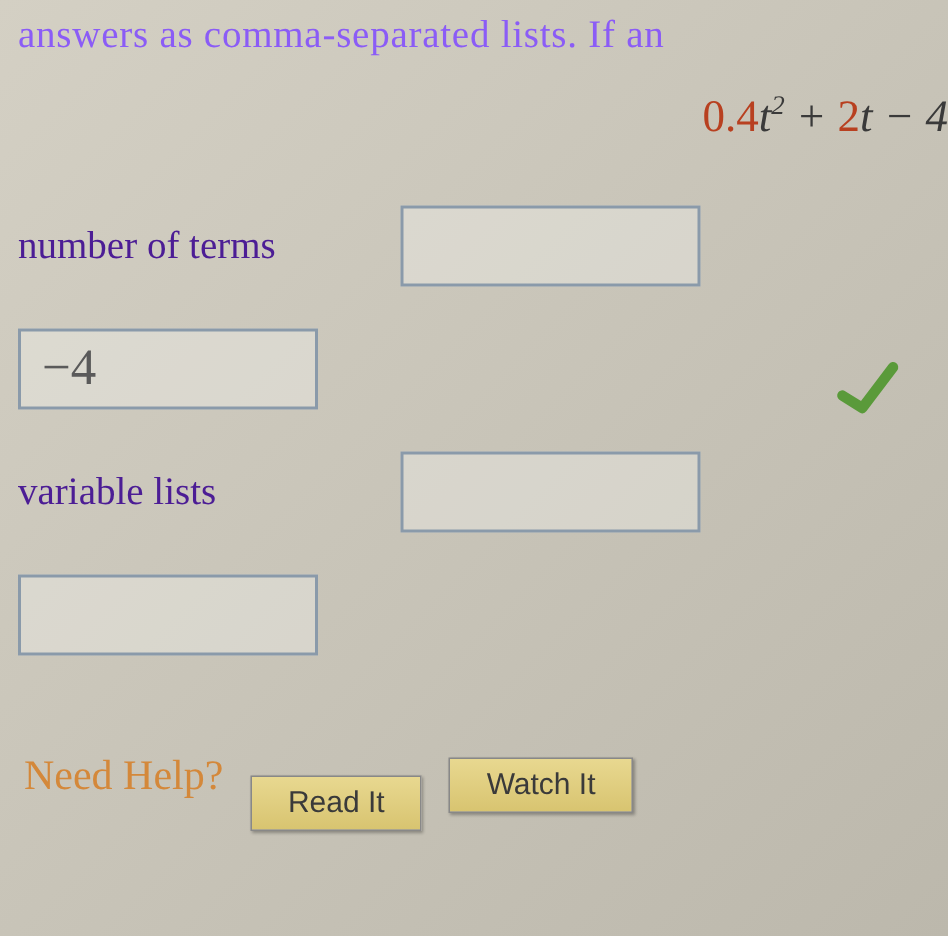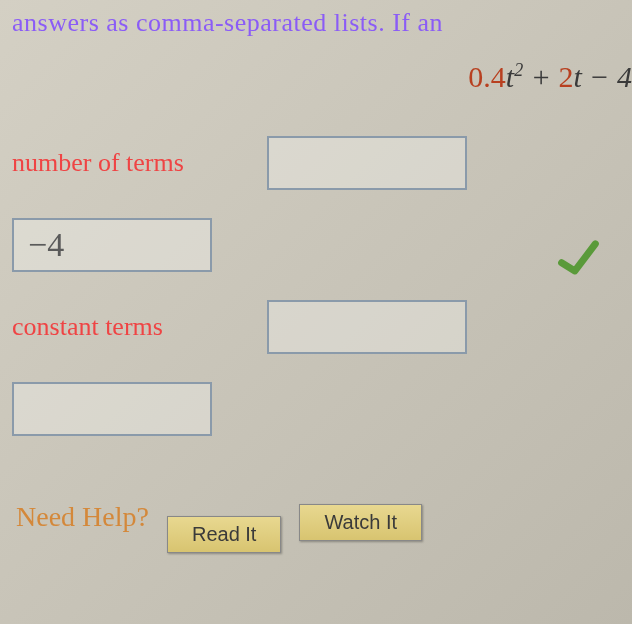--- a/index.html
+++ b/index.html
@@ -41,21 +41,21 @@
       vertical-align: super;
     }
     .row {
       display: flex;
       align-items: center;
       padding: 14px 12px;
       position: relative;
     }
     .label {
       font-size: 26px;
-      color: #ef4444;
+      color: #4c1d95;
       width: 255px;
     }
     .input-box {
       width: 200px;
       height: 54px;
       border: 2px solid #8a9aaa;
       background: rgba(240, 240, 235, 0.4);
       font-size: 34px;
       color: #5a5a5a;
       padding: 4px 14px;
@@ -113,21 +113,21 @@
 <div class="row">
   <div class="input-box">−4</div>
   <div class="checkmark">
     <svg width="44" height="38" viewBox="0 0 44 38">
       <path d="M 4 20 L 16 30 L 40 6" stroke="#5a9a3a" stroke-width="7" fill="none" stroke-linecap="round" stroke-linejoin="round"></path>
     </svg>
   </div>
 </div>
 
 <div class="row">
-  <div class="label">constant terms</div>
+  <div class="label">variable lists</div>
   <div class="input-box"></div>
 </div>
 
 <div class="row">
   <div class="input-box"></div>
 </div>
 
 <div class="help-row">
   <div class="help-label">Need Help?</div>
   <button class="help-button">Read It</button>

